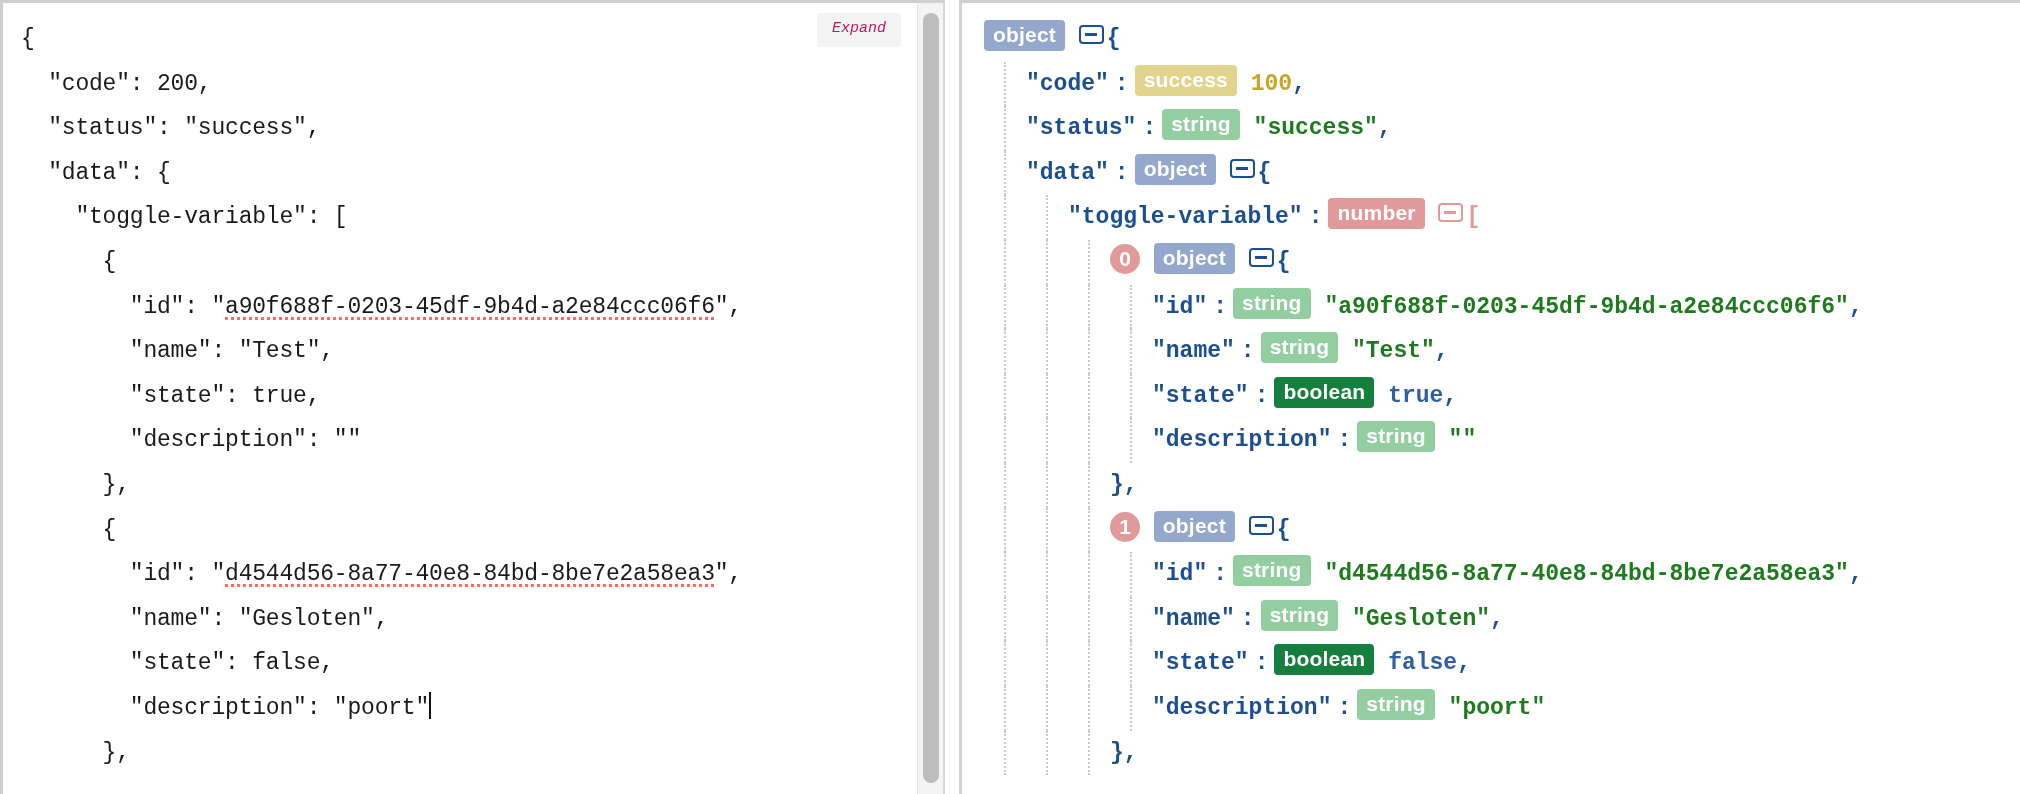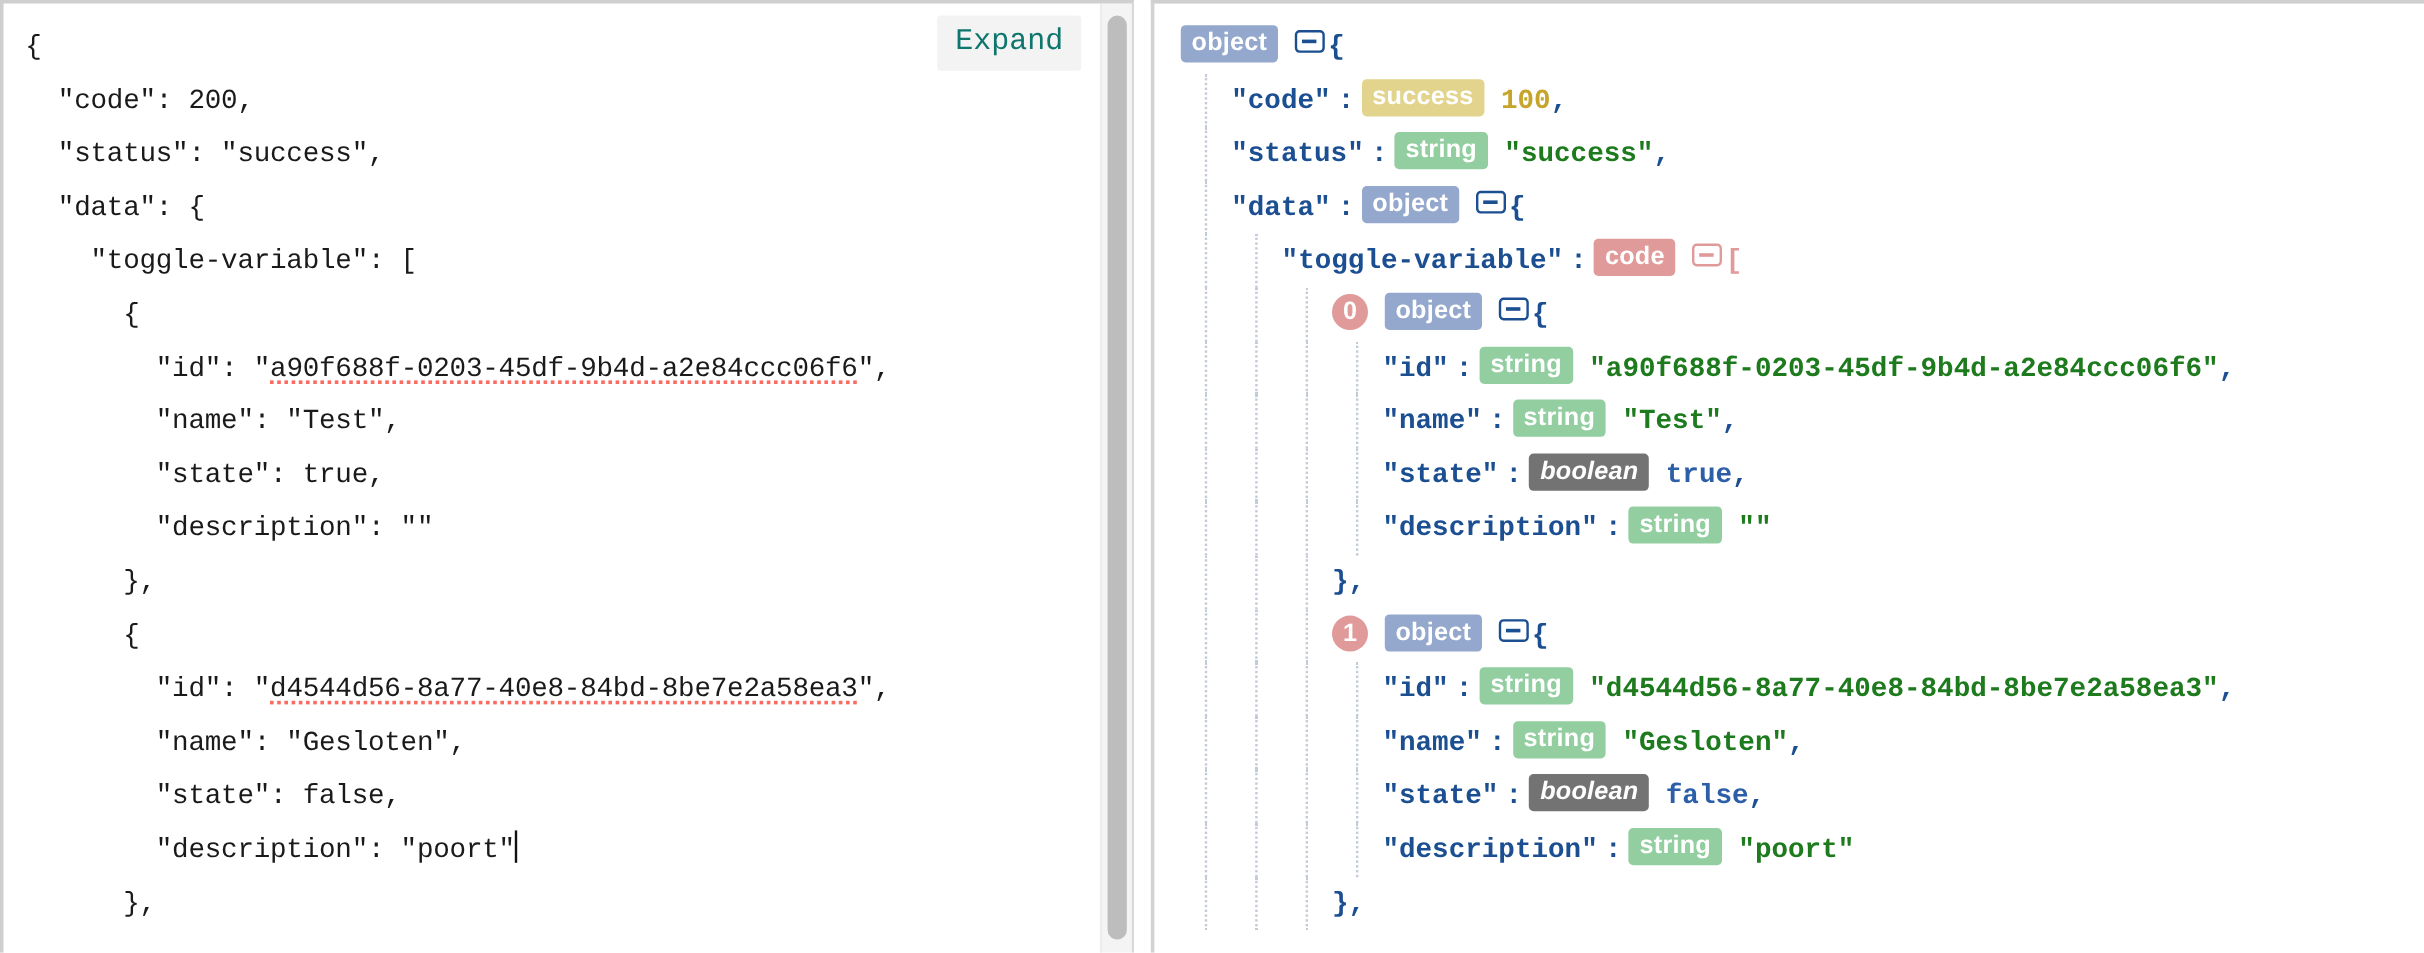--- a/index.html
+++ b/index.html
@@ -71,24 +71,25 @@
   
   .expand-btn {
     position: absolute;
     top: 10px;
     right: 42px;
     padding: 7px 15px 9px 15px;
     background: #f3f3f3;
     border: none;
     border-radius: 3px;
     font-family: "Liberation Mono", "DejaVu Sans Mono", monospace;
-    font-size: 25px;
-    color: #0f766e;
+    font-size: 15px;
+    color: #be185d;
     cursor: pointer;
     line-height: 1.2;
+    font-style: italic;
   }
 
   
   .lp-scroll-track {
     position: absolute;
     top: 0;
     right: 0px;
     width: 26px;
     height: 794px;
     background: #f4f4f4;
@@ -159,21 +160,21 @@
     font-weight: 700;
     font-size: 21px;
     line-height: 27px;
     vertical-align: 3px;
     font-family: "Liberation Sans", sans-serif;
     letter-spacing: 0.2px;
   }
   .badge.object  { background: #93a8cc; }
   .badge.string  { background: #93ceA0; }
   .badge.number  { background: #e2d48c; }
-  .badge.boolean { background: #737373; font-style: italic; }
+  .badge.boolean { background: #15803d; }
   .badge.array   { background: #e09a99; }
 
   .idx {
     display: inline-block;
     width: 30px; height: 30px;
     border-radius: 50%;
     background: #e09a99;
     color: #ffffff;
     font-weight: 700;
     font-size: 21px;
@@ -226,21 +227,21 @@
       <div class="lp-scroll-thumb"></div>
     </div>
   </div>
 
   <div class="right-panel">
     <div class="tree" id="tree">
         <div class="tree-row"><span style="display: inline-block; margin-left: 10px;"><span class="badge object">object</span> <span class="toggle"></span><span class="brace">{</span></span></div>
         <div class="tree-row"><span class="guide" style="left: 30px;"></span><span style="display: inline-block; margin-left: 52px;"><span class="key">"code"</span><span class="colon">:</span><span class="badge number">success</span> <span class="v-number">100</span><span class="sep">,</span></span></div>
         <div class="tree-row"><span class="guide" style="left: 30px;"></span><span style="display: inline-block; margin-left: 52px;"><span class="key">"status"</span><span class="colon">:</span><span class="badge string">string</span> <span class="v-string">"success"</span><span class="sep">,</span></span></div>
         <div class="tree-row"><span class="guide" style="left: 30px;"></span><span style="display: inline-block; margin-left: 52px;"><span class="key">"data"</span><span class="colon">:</span><span class="badge object">object</span> <span class="toggle"></span><span class="brace">{</span></span></div>
-        <div class="tree-row"><span class="guide" style="left: 30px;"></span><span class="guide" style="left: 72px;"></span><span style="display: inline-block; margin-left: 94px;"><span class="key">"toggle-variable"</span><span class="colon">:</span><span class="badge array">code</span> <span class="toggle arr"></span><span class="brace arr">[</span></span></div>
+        <div class="tree-row"><span class="guide" style="left: 30px;"></span><span class="guide" style="left: 72px;"></span><span style="display: inline-block; margin-left: 94px;"><span class="key">"toggle-variable"</span><span class="colon">:</span><span class="badge array">number</span> <span class="toggle arr"></span><span class="brace arr">[</span></span></div>
         <div class="tree-row"><span class="guide" style="left: 30px;"></span><span class="guide" style="left: 72px;"></span><span class="guide" style="left: 114px;"></span><span style="display: inline-block; margin-left: 136px;"><span class="idx">0</span> <span class="badge object">object</span> <span class="toggle"></span><span class="brace">{</span></span></div>
         <div class="tree-row"><span class="guide" style="left: 30px;"></span><span class="guide" style="left: 72px;"></span><span class="guide" style="left: 114px;"></span><span class="guide" style="left: 156px;"></span><span style="display: inline-block; margin-left: 178px;"><span class="key">"id"</span><span class="colon">:</span><span class="badge string">string</span> <span class="v-string">"a90f688f-0203-45df-9b4d-a2e84ccc06f6"</span><span class="sep">,</span></span></div>
         <div class="tree-row"><span class="guide" style="left: 30px;"></span><span class="guide" style="left: 72px;"></span><span class="guide" style="left: 114px;"></span><span class="guide" style="left: 156px;"></span><span style="display: inline-block; margin-left: 178px;"><span class="key">"name"</span><span class="colon">:</span><span class="badge string">string</span> <span class="v-string">"Test"</span><span class="sep">,</span></span></div>
         <div class="tree-row"><span class="guide" style="left: 30px;"></span><span class="guide" style="left: 72px;"></span><span class="guide" style="left: 114px;"></span><span class="guide" style="left: 156px;"></span><span style="display: inline-block; margin-left: 178px;"><span class="key">"state"</span><span class="colon">:</span><span class="badge boolean">boolean</span> <span class="v-bool">true</span><span class="sep">,</span></span></div>
         <div class="tree-row"><span class="guide" style="left: 30px;"></span><span class="guide" style="left: 72px;"></span><span class="guide" style="left: 114px;"></span><span class="guide" style="left: 156px;"></span><span style="display: inline-block; margin-left: 178px;"><span class="key">"description"</span><span class="colon">:</span><span class="badge string">string</span> <span class="v-string">""</span></span></div>
         <div class="tree-row"><span class="guide" style="left: 30px;"></span><span class="guide" style="left: 72px;"></span><span class="guide" style="left: 114px;"></span><span style="display: inline-block; margin-left: 136px;"><span class="punct">},</span></span></div>
         <div class="tree-row"><span class="guide" style="left: 30px;"></span><span class="guide" style="left: 72px;"></span><span class="guide" style="left: 114px;"></span><span style="display: inline-block; margin-left: 136px;"><span class="idx">1</span> <span class="badge object">object</span> <span class="toggle"></span><span class="brace">{</span></span></div>
         <div class="tree-row"><span class="guide" style="left: 30px;"></span><span class="guide" style="left: 72px;"></span><span class="guide" style="left: 114px;"></span><span class="guide" style="left: 156px;"></span><span style="display: inline-block; margin-left: 178px;"><span class="key">"id"</span><span class="colon">:</span><span class="badge string">string</span> <span class="v-string">"d4544d56-8a77-40e8-84bd-8be7e2a58ea3"</span><span class="sep">,</span></span></div>
         <div class="tree-row"><span class="guide" style="left: 30px;"></span><span class="guide" style="left: 72px;"></span><span class="guide" style="left: 114px;"></span><span class="guide" style="left: 156px;"></span><span style="display: inline-block; margin-left: 178px;"><span class="key">"name"</span><span class="colon">:</span><span class="badge string">string</span> <span class="v-string">"Gesloten"</span><span class="sep">,</span></span></div>
         <div class="tree-row"><span class="guide" style="left: 30px;"></span><span class="guide" style="left: 72px;"></span><span class="guide" style="left: 114px;"></span><span class="guide" style="left: 156px;"></span><span style="display: inline-block; margin-left: 178px;"><span class="key">"state"</span><span class="colon">:</span><span class="badge boolean">boolean</span> <span class="v-bool">false</span><span class="sep">,</span></span></div>

